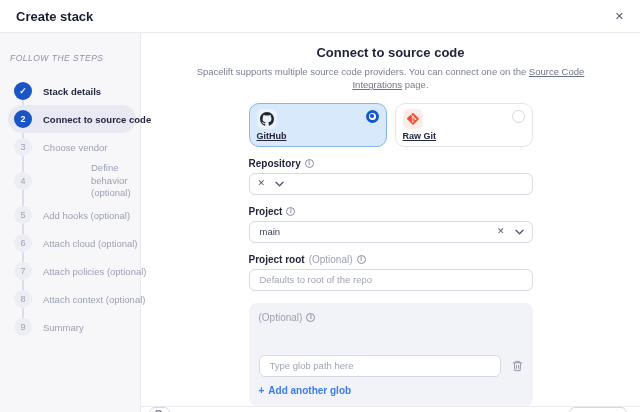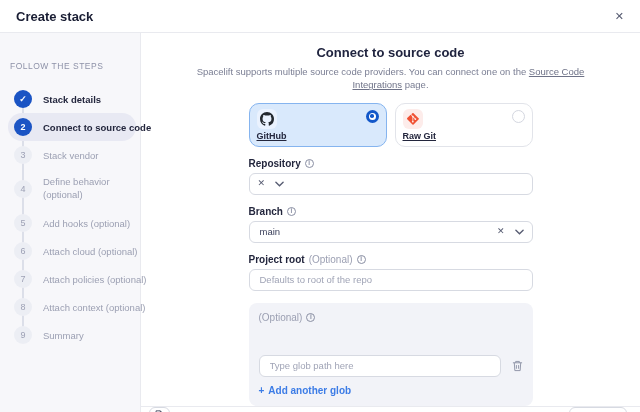--- a/index.html
+++ b/index.html
@@ -11,36 +11,36 @@
   
   .hdr{height:29px;border-bottom:1px solid #e9eaef;display:flex;align-items:center;
        justify-content:space-between;padding:16px 16px;}
   .hdr-title{font-size:13px;font-weight:700;color:#191d33;}
   .hdr-close{font-size:11px;color:#555a70;cursor:pointer;line-height:1;}
   
   .body{display:flex;height:383px;}
   
   .sidebar{width:141px;background:#f7f7fa;border-right:1px solid #e9eaef;
            padding:12px 4px 0 8px;flex-shrink:0;}
-  .sb-heading{font-size:8.5px;letter-spacing:.5px;color:#8e92a8;margin:16px 0 14px 2px;}
+  .sb-heading{font-size:8.5px;letter-spacing:.5px;color:#8e92a8;margin:8px 0 14px 2px;font-style:italic;}
   .steps{position:relative;}
   .steps:before{content:"";position:absolute;left:14px;top:14px;height:236px;width:2px;
                 background:#dcdfe9;}
   .step{position:relative;min-height:28px;display:flex;align-items:center;gap:11px;
         padding-left:6px;border-radius:16px;}
   .step.two-line{min-height:40px;}
   .step.active{background:#e8e9f3;}
   .bullet{width:18px;height:18px;border-radius:50%;flex-shrink:0;display:flex;
           align-items:center;justify-content:center;font-size:9px;position:relative;z-index:1;}
   .bullet.blue{background:#1b54c4;color:#fff;font-weight:700;}
   .bullet.gray{background:#eceef4;color:#9da1b5;}
   .slabel{font-size:9.5px;white-space:nowrap;}
   .step.completed .slabel,.step.active .slabel{font-weight:700;color:#23263d;}
   .step.upcoming .slabel{color:#9b9fb2;font-weight:400;}
-  .step.two-line .slabel{white-space:normal;max-width:84px;line-height:1.35;}
+  .step.two-line .slabel{white-space:normal;max-width:84px;line-height:1.35;margin-left:48px;}
   
   .main{flex:1;display:flex;flex-direction:column;background:#fff;}
   .content{flex:1;padding-top:10px;}
   .col{width:284px;margin:0 auto;}
   .m-title{text-align:center;font-size:13px;font-weight:700;color:#20243f;margin:2px 0 5px;}
   .m-sub{text-align:center;font-size:9.5px;color:#7a7e93;line-height:1.4;max-width:420px;
          margin:0 auto;}
   .m-sub a{color:#6e7287;text-decoration:underline;cursor:pointer;}
   
   .cards{display:flex;gap:8px;margin-top:11px;text-decoration:underline;}
@@ -116,21 +116,21 @@
           <span class="slabel">Stack details</span>
         </div>
 
         <div class="step active">
           <span class="bullet blue">2</span>
           <span class="slabel">Connect to source code</span>
         </div>
 
         <div class="step upcoming">
           <span class="bullet gray">3</span>
-          <span class="slabel">Stack vendor</span>
+          <span class="slabel">Choose vendor</span>
         </div>
 
         <div class="step upcoming two-line">
           <span class="bullet gray">4</span>
           <span class="slabel">Define behavior (optional)</span>
         </div>
 
         <div class="step upcoming">
           <span class="bullet gray">5</span>
           <span class="slabel">Add hooks (optional)</span>
@@ -198,21 +198,21 @@
           <div class="inputbox">
             <span class="clear-x">✕</span>
             <span class="chev">
                 <svg width="9" height="6" viewBox="0 0 10 6">
                   <path d="M1 1l4 4 4-4" stroke="#575c72" stroke-width="1.5" fill="none" stroke-linecap="round"></path>
                 </svg>
               </span>
           </div>
 
           <div class="flabel">
-            <span>Branch</span>
+            <span>Project</span>
             <span class="info">i</span>
           </div>
           <div class="inputbox">
             <input value="main" style="">
             <span class="clear-x">✕</span>
             <span class="chev">
                 <svg width="9" height="6" viewBox="0 0 10 6">
                   <path d="M1 1l4 4 4-4" stroke="#575c72" stroke-width="1.5" fill="none" stroke-linecap="round"></path>
                 </svg>
               </span>

